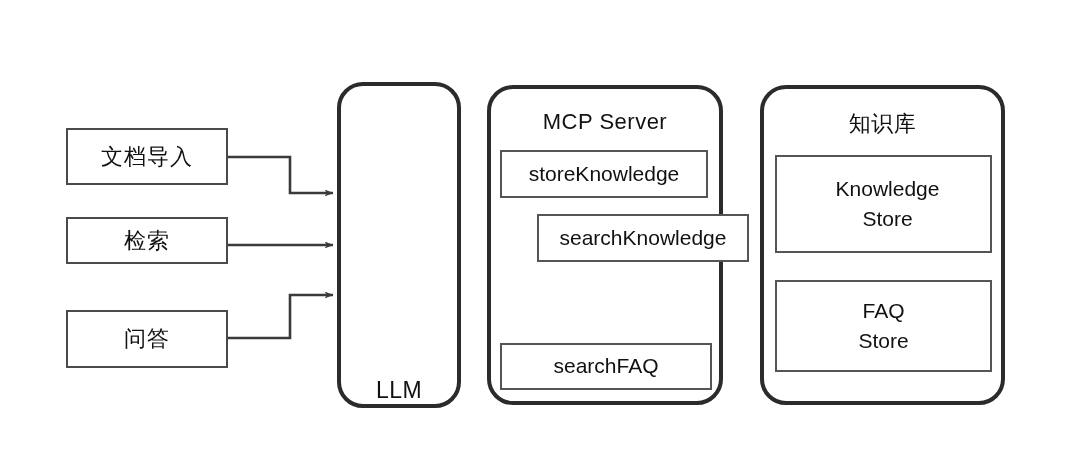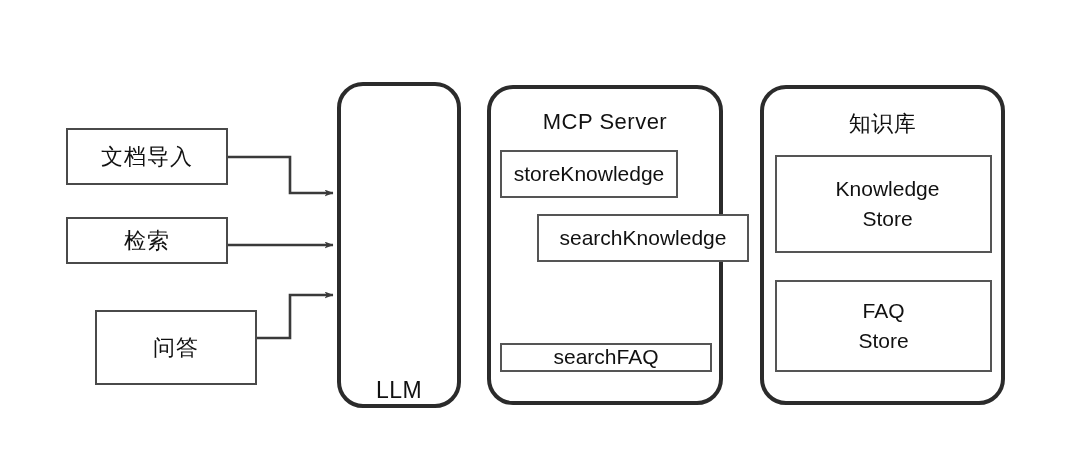--- a/index.html
+++ b/index.html
@@ -111,42 +111,42 @@
   </svg>
 
   <div class="input-box" style="left:66px; top:128px; width:162px; height:57px;">
     <span>文档导入</span>
   </div>
 
   <div class="input-box" style="left:66px; top:217px; width:162px; height:47px;">
     <span>检索</span>
   </div>
 
-  <div class="input-box" style="left:66px; top:310px; width:162px; height:75px;margin-left:29px;">
+  <div class="input-box" style="left:66px; top:310px; width:162px; height:58px;">
     <span>问答</span>
   </div>
 
   <div class="panel" id="llm-panel" style="left:337px; top:82px; width:124px; height:326px;">
     <span id="llm-label">LLM</span>
   </div>
 
   <div class="panel" style="left:487px; top:85px; width:236px; height:320px;">
     <div class="panel-title" style="top:20px;">MCP Server</div>
   </div>
 
-  <div class="item-box" style="left:500px; top:150px; width:178px; height:48px;">
+  <div class="item-box" style="left:500px; top:150px; width:208px; height:48px;">
     <span class="line">storeKnowledge</span>
   </div>
 
   <div class="item-box" style="left:500px; top:214px; width:212px; height:48px;margin-left:37px;">
     <span class="line">searchKnowledge</span>
   </div>
 
 
-  <div class="item-box" style="left:500px; top:343px; width:212px; height:29px;">
+  <div class="item-box" style="left:500px; top:343px; width:212px; height:47px;">
     <span class="line">searchFAQ</span>
   </div>
 
   <div class="panel" style="left:760px; top:85px; width:245px; height:320px;">
     <div class="panel-title" style="top:20px;">知识库</div>
   </div>
 
   <div class="item-box" style="left:775px; top:155px; width:217px; height:98px;padding-left:8px;">
     <span class="line">Knowledge</span>
     <span class="line">Store</span>

